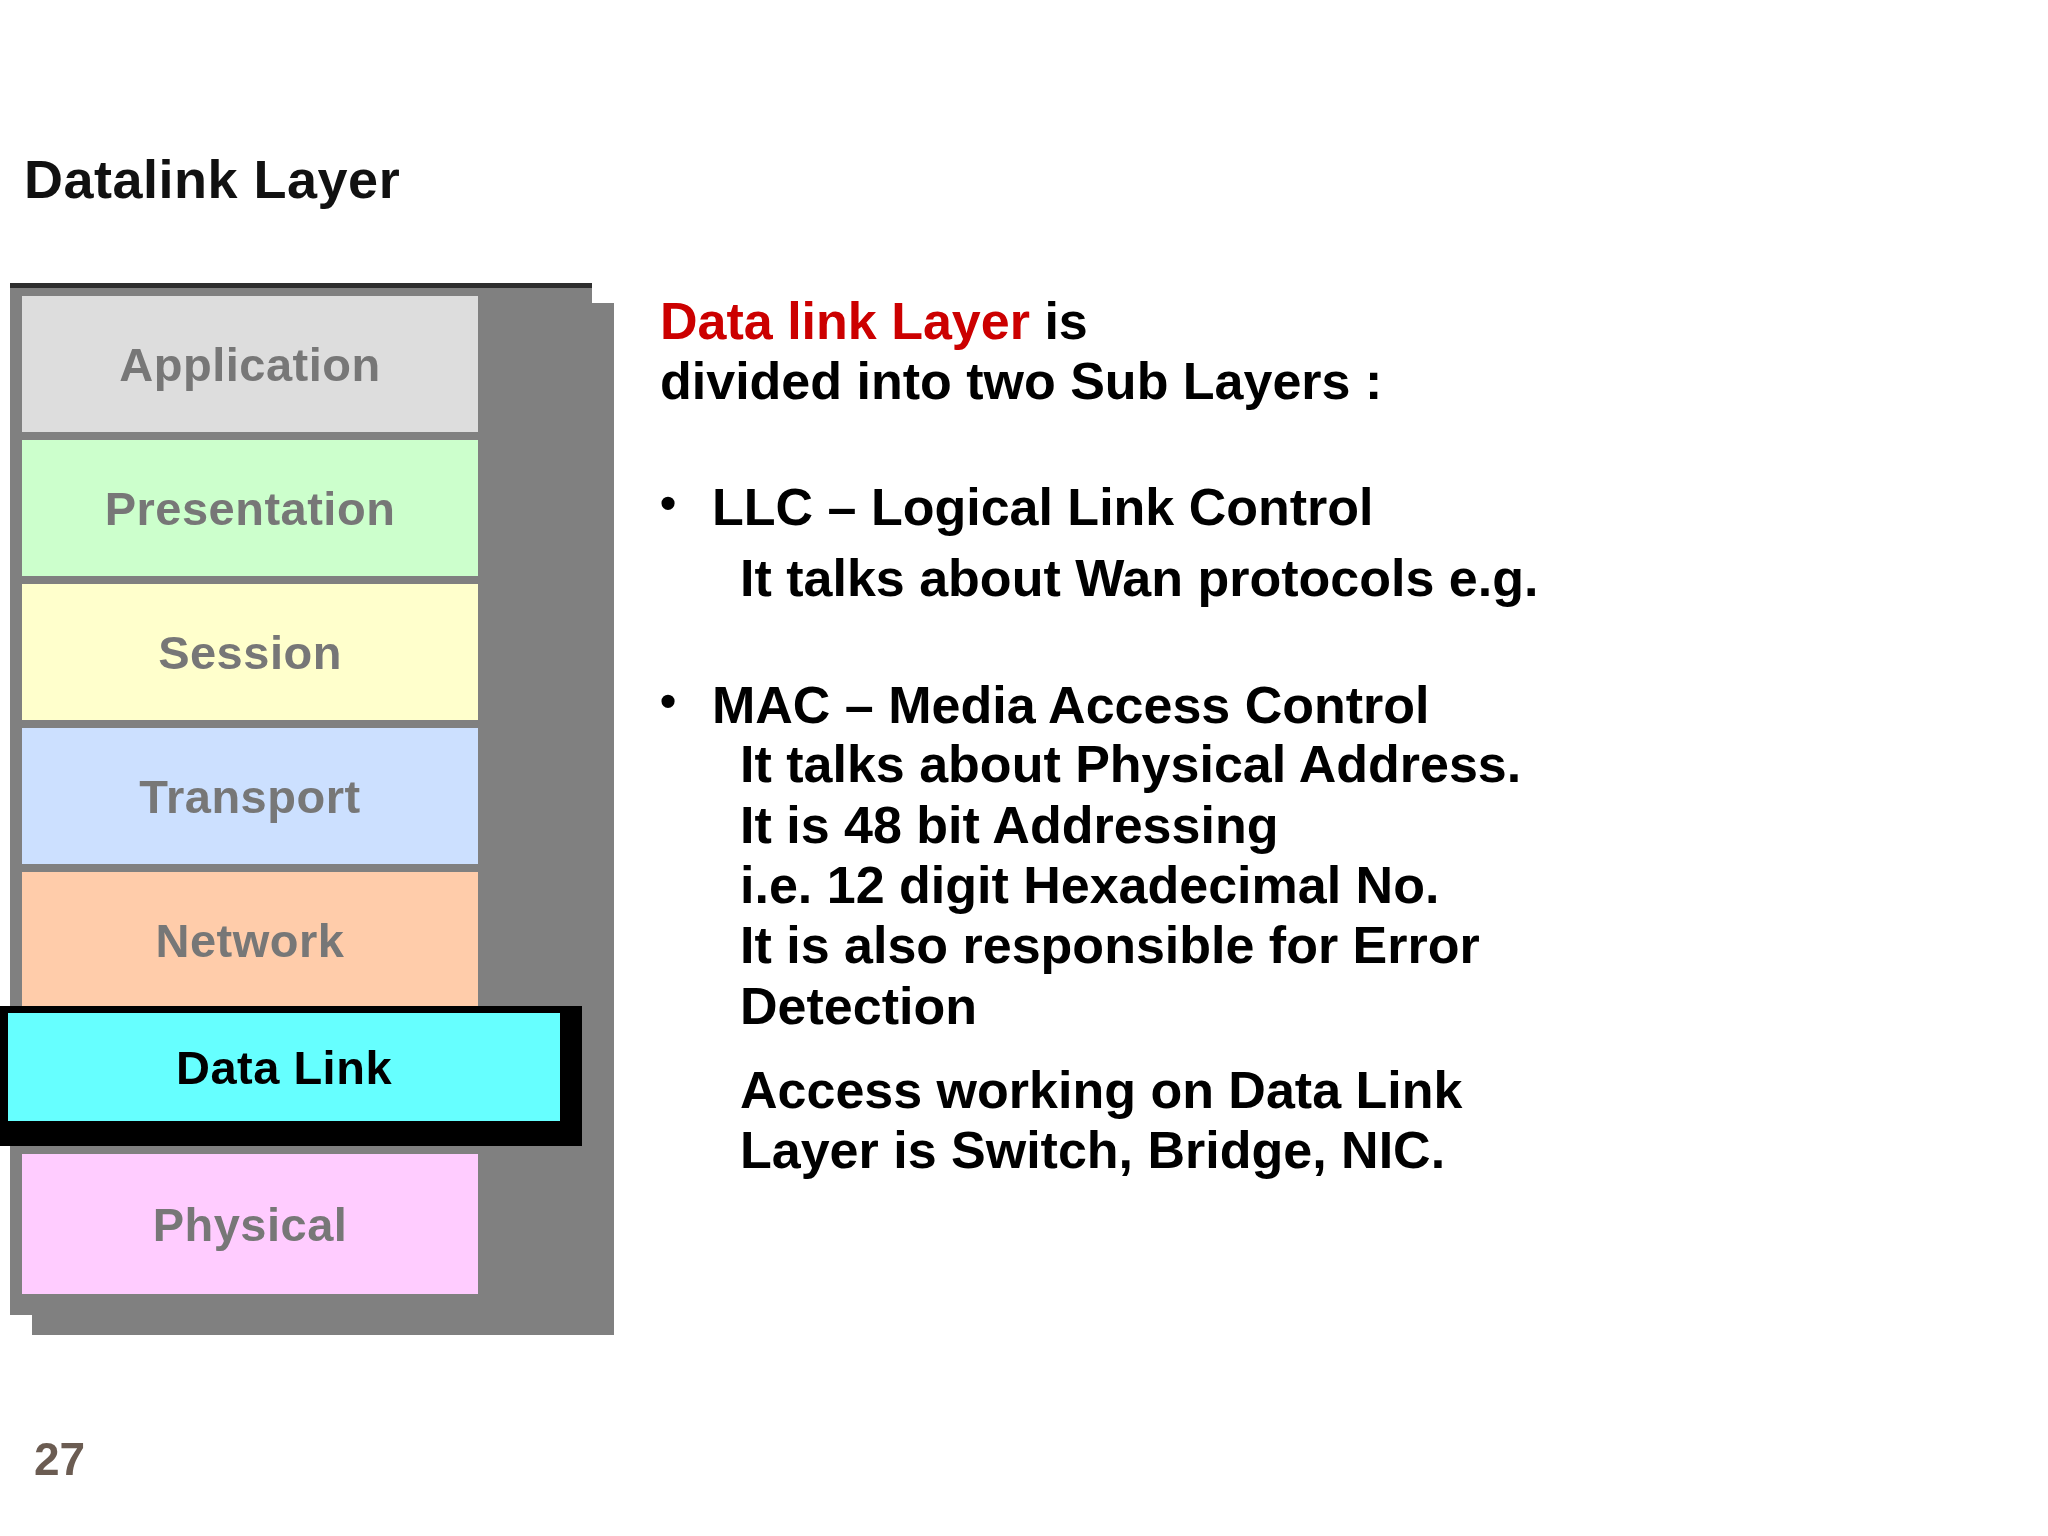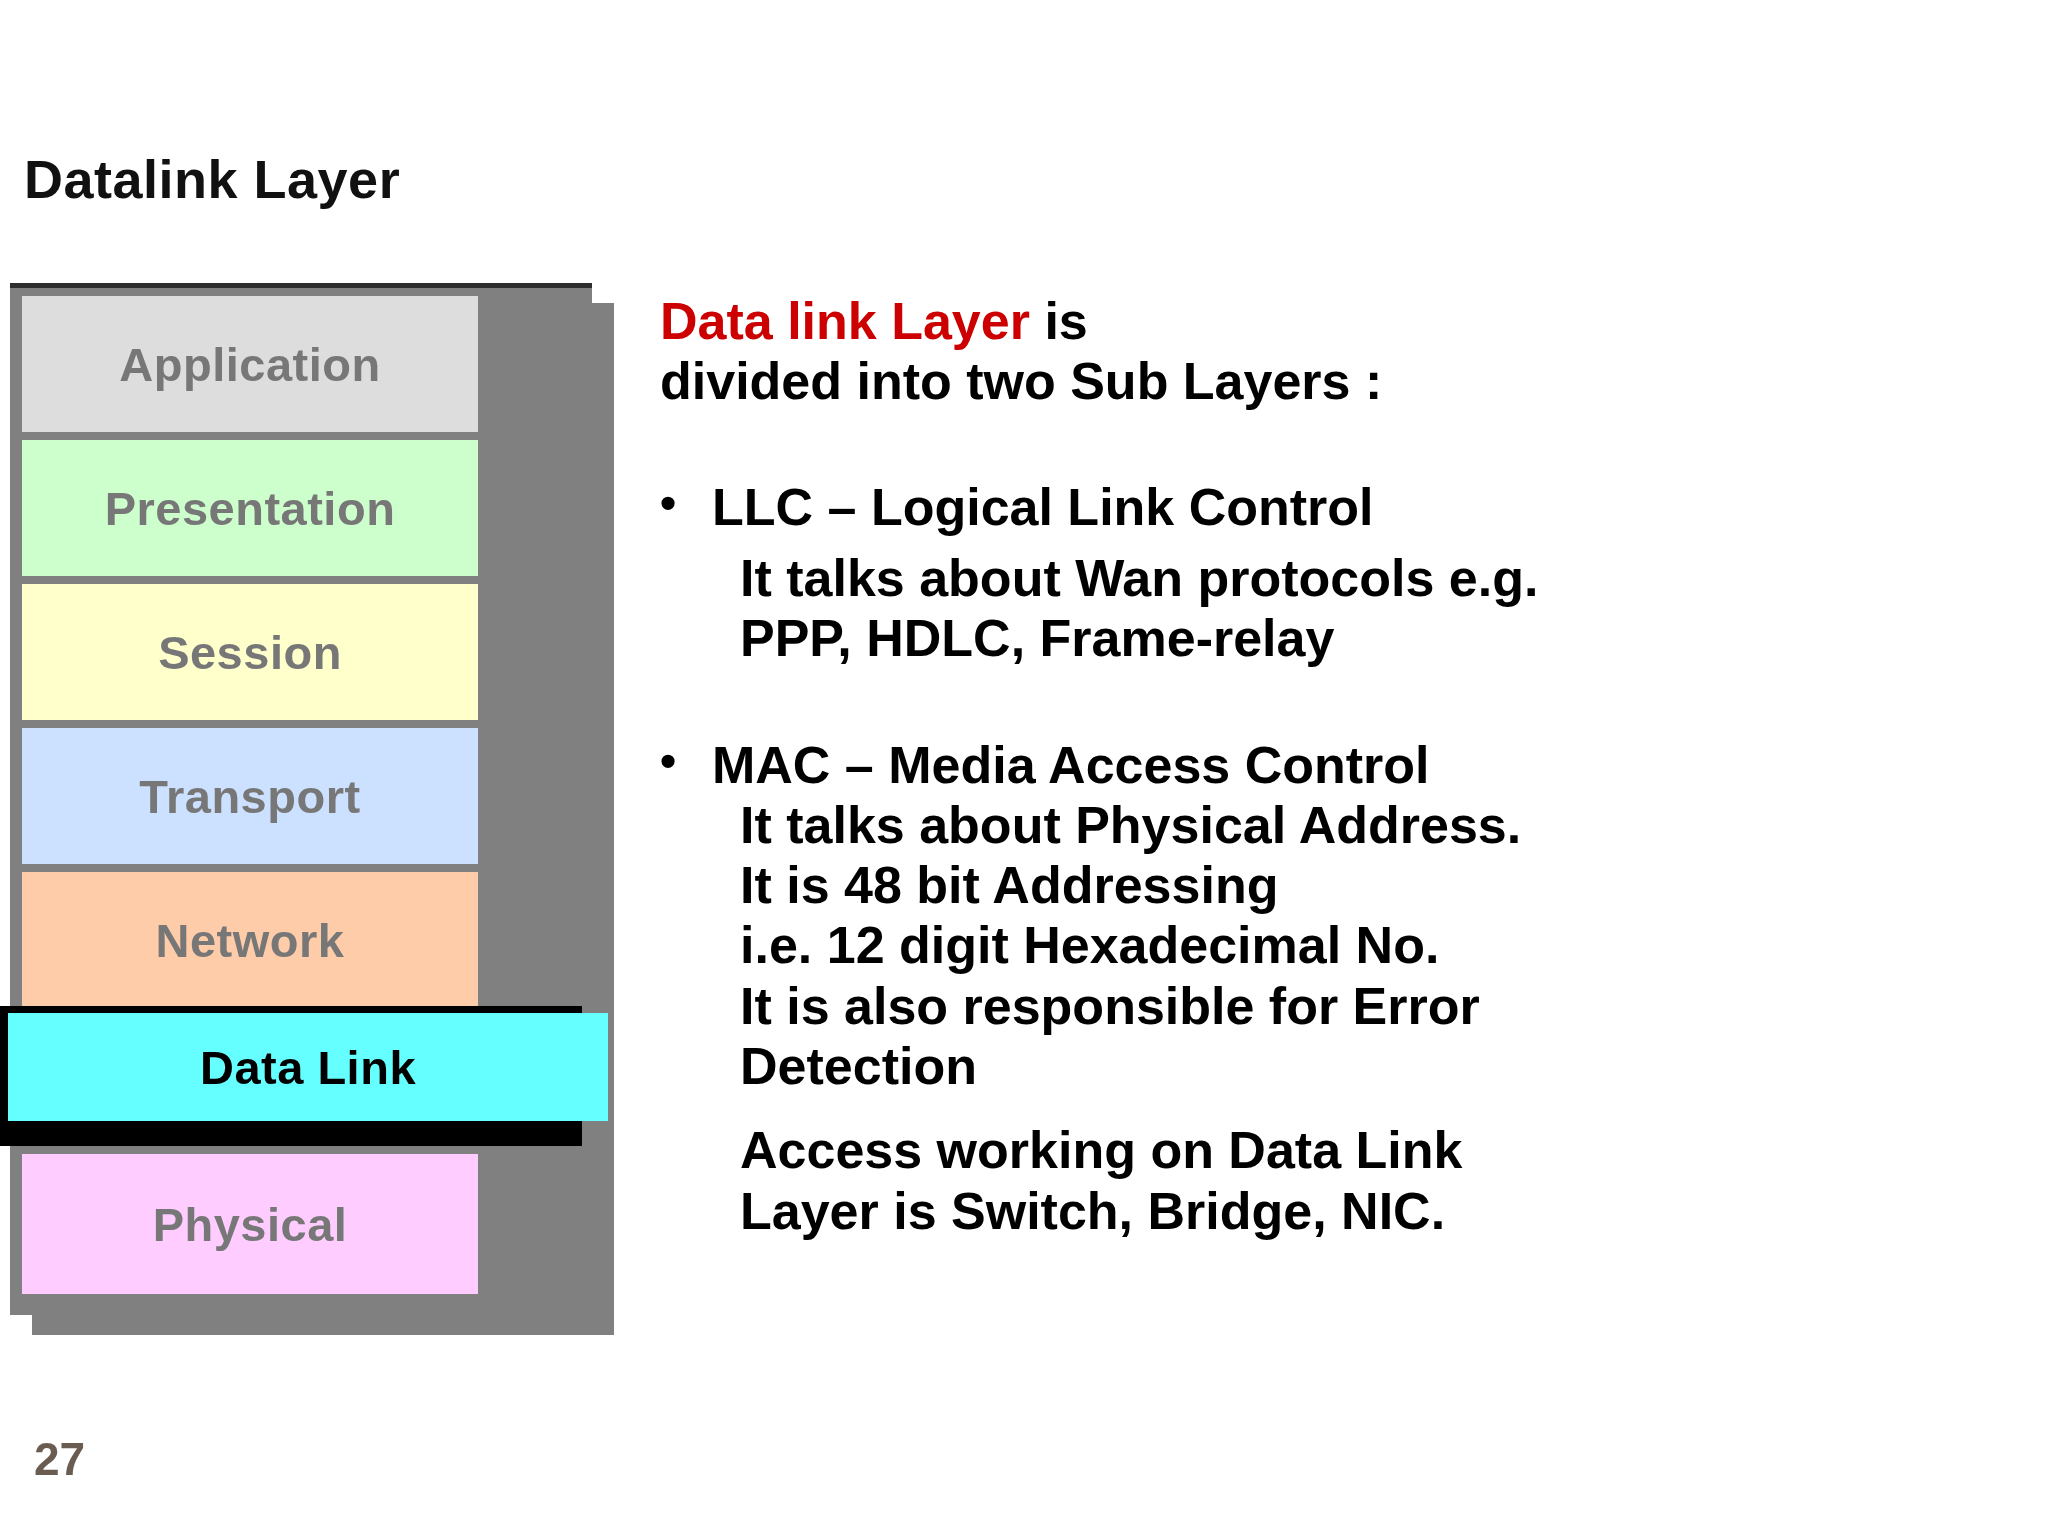--- a/index.html
+++ b/index.html
@@ -79,21 +79,21 @@
     top: 718px;
     width: 582px;
     height: 140px;
     background: #000000;
     box-sizing: border-box;
   }
   #datalink-box {
     position: absolute;
     left: 8px;
     top: 7px;
-    width: 600px;
+    width: 552px;
     height: 108px;
     background: #66ffff;
     display: flex;
     align-items: center;
     justify-content: center;
     box-sizing: border-box;
   }
   #datalink-box .layer-label {
     color: #000000;
     font-size: 47px;
@@ -210,21 +210,20 @@
     <div>divided into two Sub Layers :</div>
   </div>
 
   <div class="bullet-group" style="margin-top:66px;">
     <div class="bullet-line">
       <span class="bullet-dot">•</span>
       <span class="bullet-text">LLC – Logical Link Control</span>
     </div>
     <div class="sub-para" style="margin-top:12px;">
       <div class="sub-line">It talks about Wan protocols e.g.</div>
-      <div class="sub-line">PPP, HDLC, Frame-relay</div>
     </div>
   </div>
 
   <div class="bullet-group" style="margin-top:68px;">
     <div class="bullet-line">
       <span class="bullet-dot">•</span>
       <span class="bullet-text">MAC – Media Access Control</span>
     </div>
     <div class="sub-para" style="margin-top:0;">
       <div class="sub-line">It talks about Physical Address.</div>

